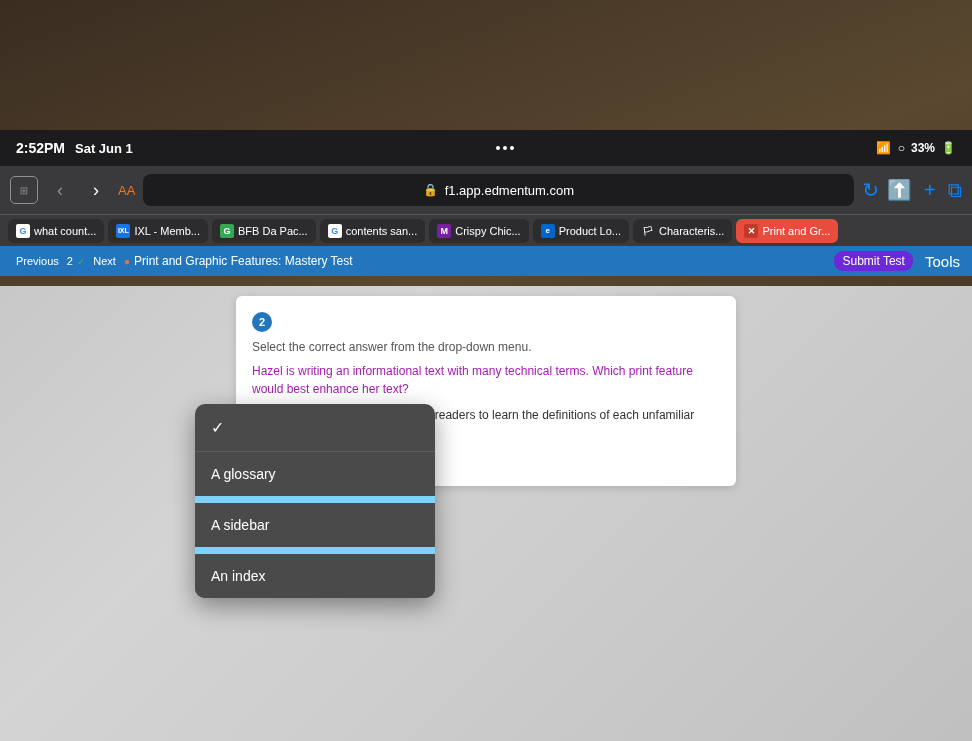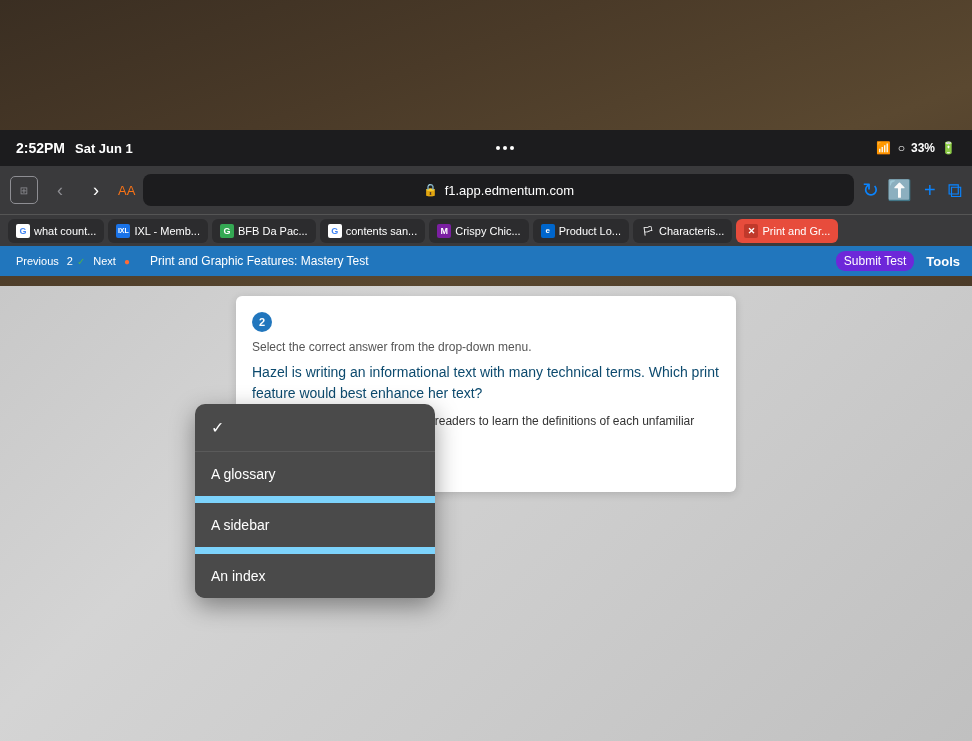--- a/index.html
+++ b/index.html
@@ -190,21 +190,21 @@
       align-items: center;
       padding: 0 12px;
       height: 30px;
       background: #2176bd;
       justify-content: space-between;
     }
 
     .toolbar-left {
       display: flex;
       align-items: center;
-      gap: 20px;
+      gap: 4px;
     }
 
     .toolbar-prev-next {
       display: flex;
       align-items: center;
       gap: 4px;
       font-size: 11px;
       color: white;
     }
 
@@ -275,22 +275,22 @@
       margin-bottom: 8px;
     }
 
     .question-instruction {
       font-size: 12px;
       color: #555;
       margin-bottom: 8px;
     }
 
     .question-text {
-      font-size: 14px;
-      color: #0c4a6e;
+      font-size: 12px;
+      color: #a21caf;
       margin-bottom: 10px;
       line-height: 1.5;
     }
 
     .answer-row {
       display: flex;
       align-items: center;
       gap: 8px;
       margin-bottom: 12px;
     }
@@ -483,21 +483,21 @@
         <button>Previous</button>
         <span style="color:white;font-size:11px;">2</span>
         <span style="color:#4CAF50;font-size:10px;">✓</span>
         <button>Next</button>
         <span style="color:#ff6b35;font-size:10px;">●</span>
       </div>
       <span class="toolbar-title">Print and Graphic Features: Mastery Test</span>
     </div>
     <div class="toolbar-right">
       <button style="background:#6d28d9;border:none;color:white;font-size:12px;padding:3px 8px;border-radius:9px;cursor:pointer;">Submit Test</button>
-      <button style="background:transparent;border:none;color:white;font-size:13px;cursor:pointer;font-weight:bold;">Tools</button>
+      <button style="background:transparent;border:none;color:white;font-size:15px;cursor:pointer;">Tools</button>
     </div>
   </div>
 </div>
 
 <div class="main-content">
   <div class="bg-surface"></div>
 
   <div class="question-card">
     <div class="question-number">2</div>
     <p class="question-instruction">Select the correct answer from the drop-down menu.</p>

